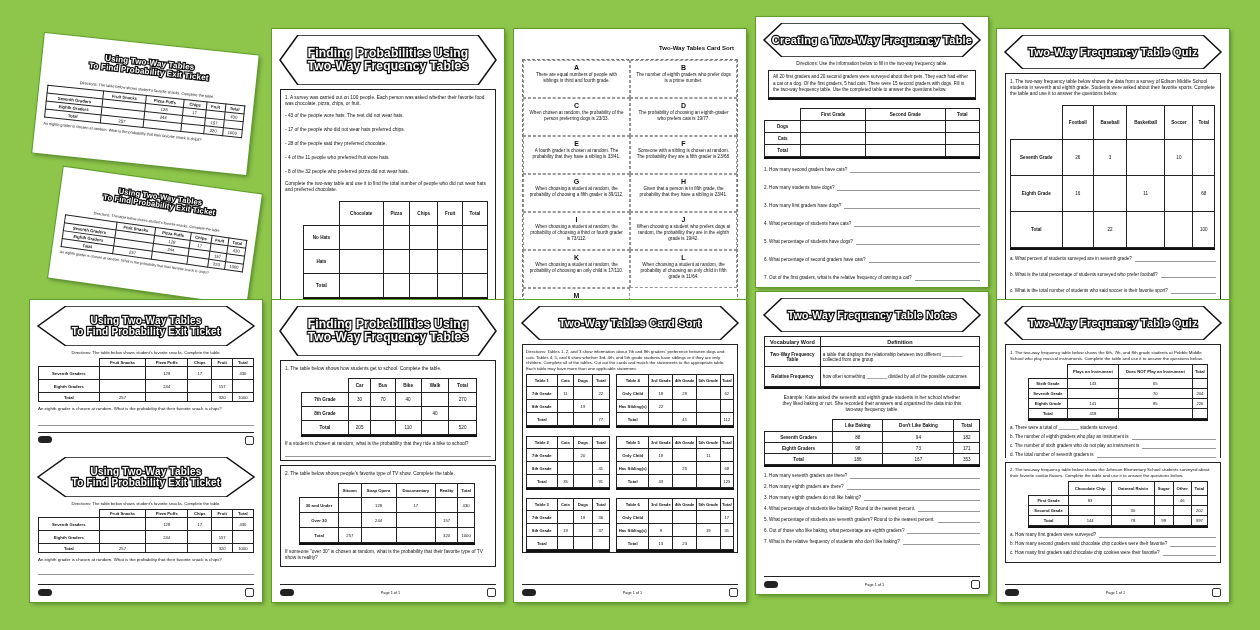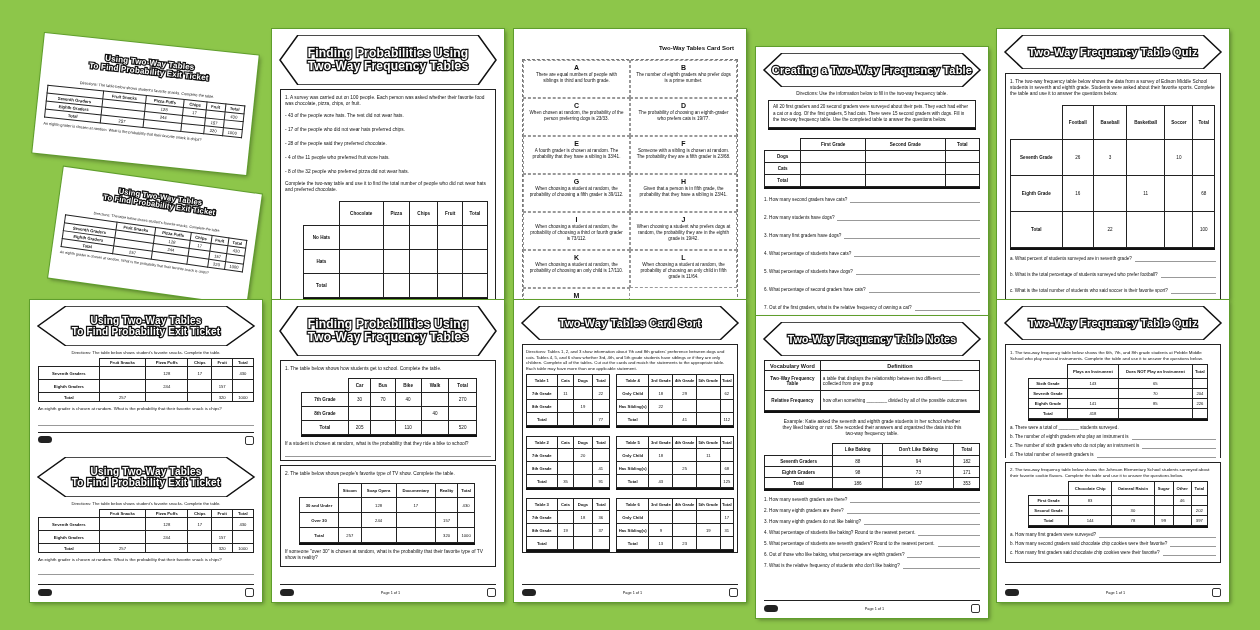--- a/index.html
+++ b/index.html
@@ -196,21 +196,21 @@
     <div class="card"><b>J</b><span>When choosing a student who prefers dogs at random, the probability they are in the eighth grade is 19/42.</span></div>
     <div class="card"><b>K</b><span>When choosing a student at random, the probability of choosing an only child is 17/110.</span></div>
     <div class="card"><b>L</b><span>When choosing a student at random, the probability of choosing an only child in fifth grade is 11/64.</span></div>
     <div class="card">
         <b>M</b>
       </div>
     <div class="card" style="border:none"></div>
   </div>
 </div>
 
-<div class="page" style="left:756px;top:47px;width:232px;height:270px;">
+<div class="page" style="left:756px;top:17px;width:232px;height:270px;">
   <div class="banner" style="height:34px">
     <svg viewBox="0 0 220 34" preserveAspectRatio="none">
         <polygon points="20,0 200,0 218,17 200,34 20,34 2,17" fill="#fff" stroke="#111" stroke-width="1.5"></polygon>
       </svg>
     <div class="btitle" style="font-size:11px">Creating a Two-Way Frequency Table</div>
   </div>
   <div class="dir" style="font-size:4.6px">Directions: Use the information below to fill in the two-way frequency table.</div>
   <div class="box tshadow" style="margin:4px 4px 10px;font-size:4.6px;line-height:6.5px">All 20 first graders and 20 second graders were surveyed about their pets. They each had either a cat or a dog. Of the first graders, 5 had cats. There were 15 second graders with dogs. Fill in the two-way frequency table. Use the completed table to answer the questions below.</div>
   <table class="tshadow" style="margin:6px 0 8px">
     <tbody>
@@ -735,21 +735,21 @@
       </div>
     </div>
   </div>
   <div class="footer">
       <span class="logo"></span>
       <span>Page 1 of 1</span>
       <span class="mascot"></span>
     </div>
 </div>
 
-<div class="page" style="left:756px;top:316px;width:232px;height:302px;">
+<div class="page" style="left:756px;top:292px;width:232px;height:302px;">
   <div class="banner" style="height:34px">
     <svg viewBox="0 0 220 34" preserveAspectRatio="none">
         <polygon points="20,0 200,0 218,17 200,34 20,34 2,17" fill="#fff" stroke="#111" stroke-width="1.5"></polygon>
       </svg>
     <div class="btitle" style="font-size:10.5px">Two-Way Frequency Table Notes</div>
   </div>
   <table class="tshadow" style="margin-bottom:8px">
     <tbody>
         <tr style="height:10px">
           <th style="font-size:5.5px">Vocabulary Word</th>

